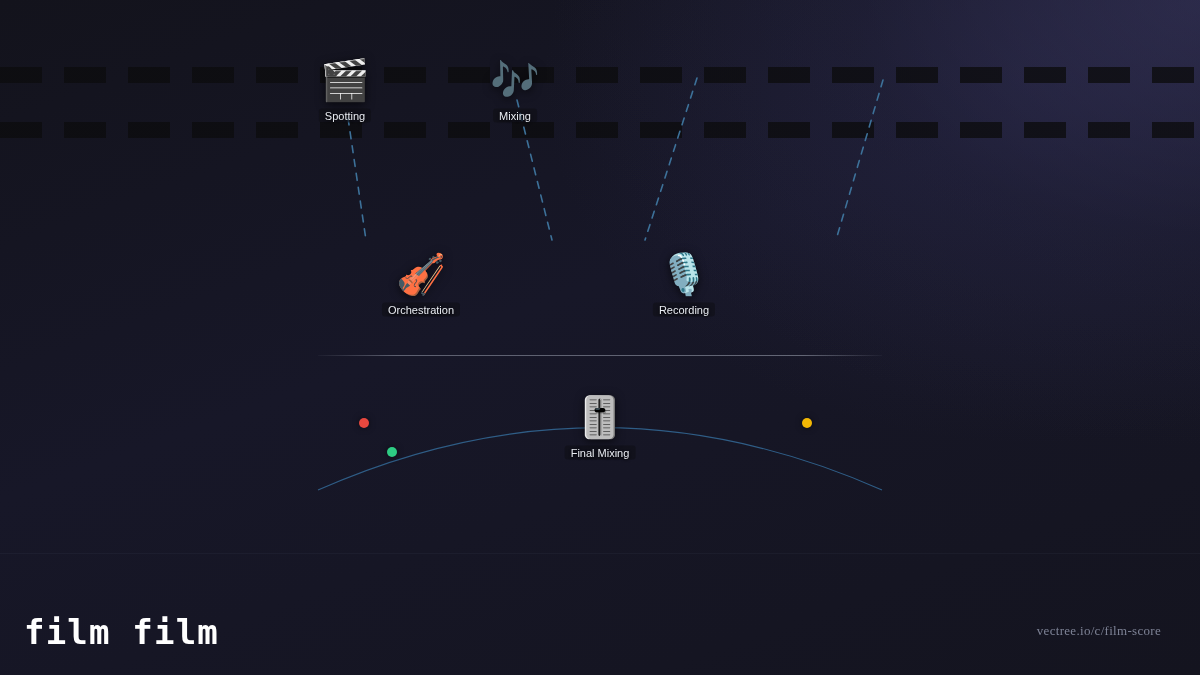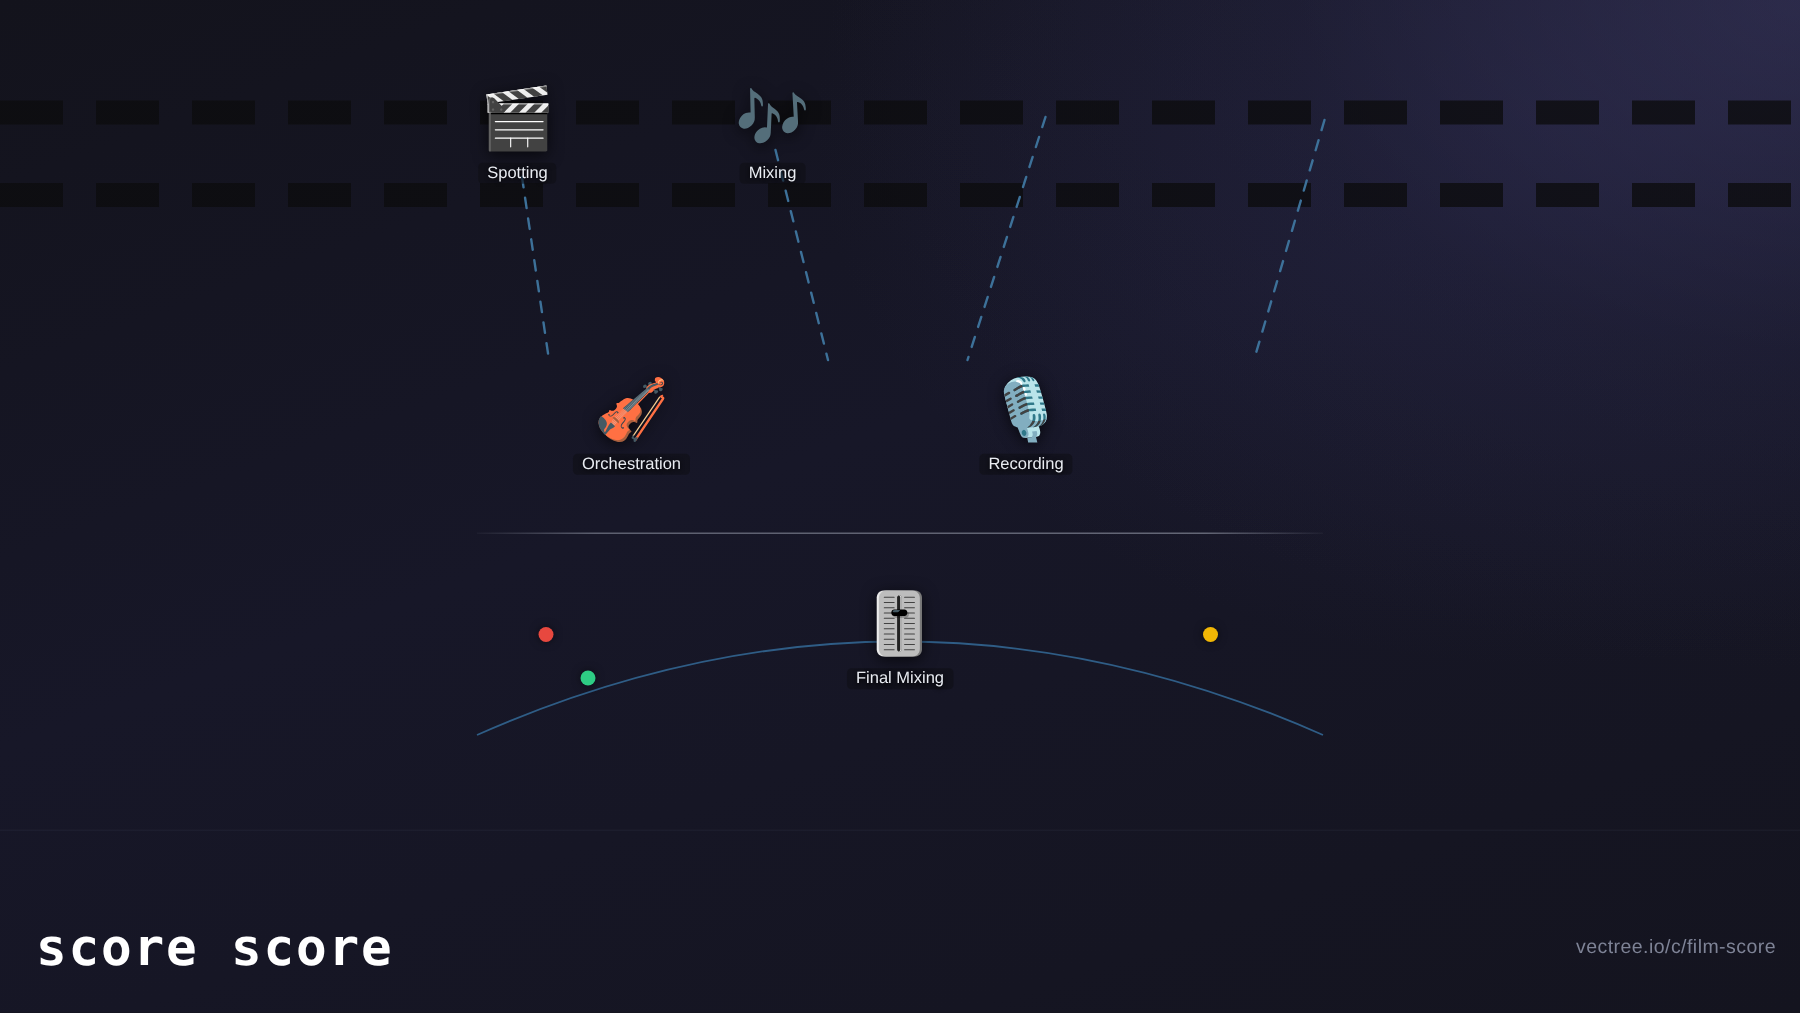--- a/index.html
+++ b/index.html
@@ -112,22 +112,22 @@
   }
   #page-title {
     position:absolute; left:24px; top:612px;
     font-family:"DejaVu Sans Mono", monospace;
     font-size:34px; font-weight:bold;
     color:#ffffff;
     letter-spacing:1.2px;
     white-space:nowrap;
   }
   #page-url {
-    position:absolute; right:16px; top:623px;
-    font-family:Liberation Sans, sans-serif;
+    position:absolute; right:39px; top:623px;
+    font-family:Liberation Serif, serif;
     font-size:13px;
     color:#7e8396;
     letter-spacing:0.3px;
     white-space:nowrap;
   }
 </style>
 </head>
 <body>
 
 <div id="stage">
@@ -169,16 +169,16 @@
     </div>
   <div id="markers-layer">
       <div class="dot" style="left: 364px; top: 423px; width: 10px; height: 10px; background: rgb(232, 72, 63);"></div>
       <div class="dot" style="left: 392px; top: 452px; width: 10px; height: 10px; background: rgb(46, 204, 132);"></div>
       <div class="dot" style="left: 807px; top: 423px; width: 10px; height: 10px; background: rgb(242, 183, 5);"></div>
     </div>
 
   <div id="footer-rule"></div>
 
 
-  <div id="page-title">score score</div>
+  <div id="page-title">film film</div>
   <div id="page-url">vectree.io/c/film-score</div>
 
 </div>
 
 </body></html>

